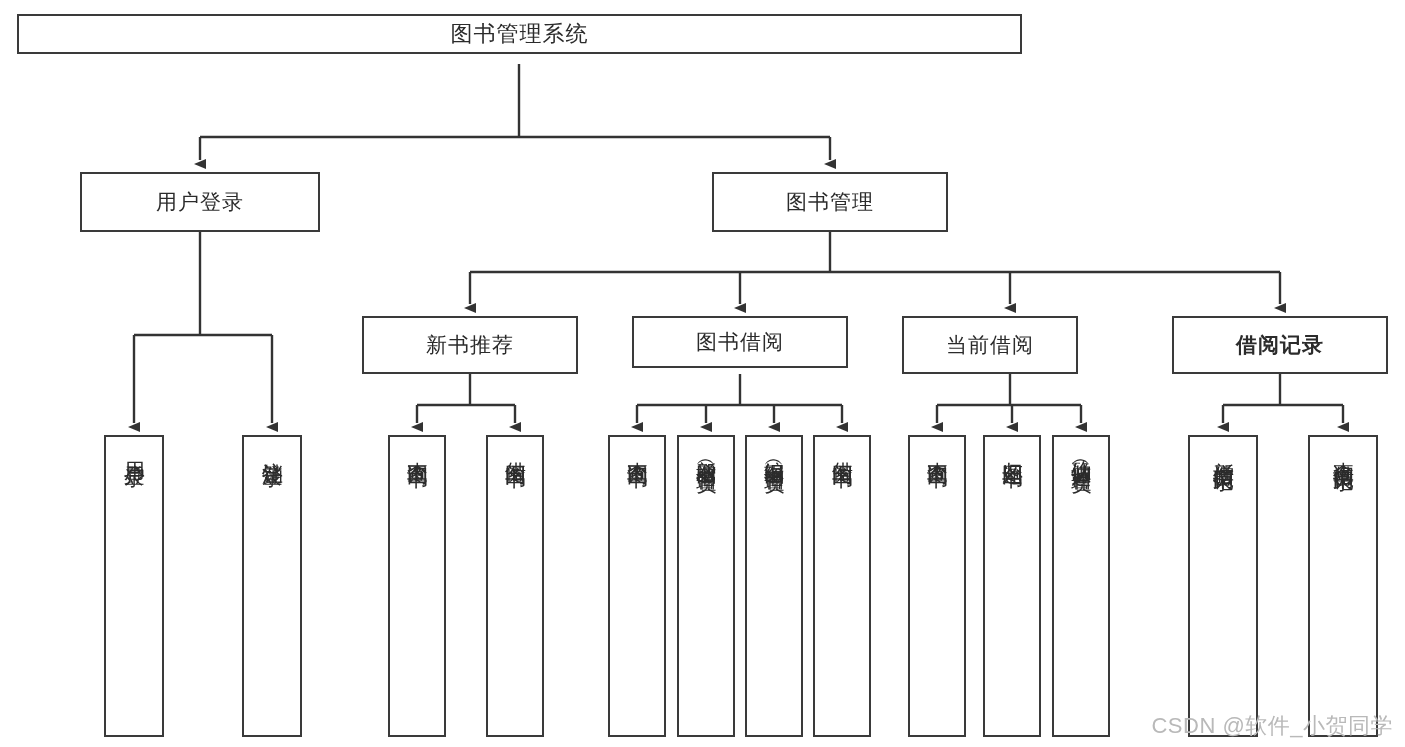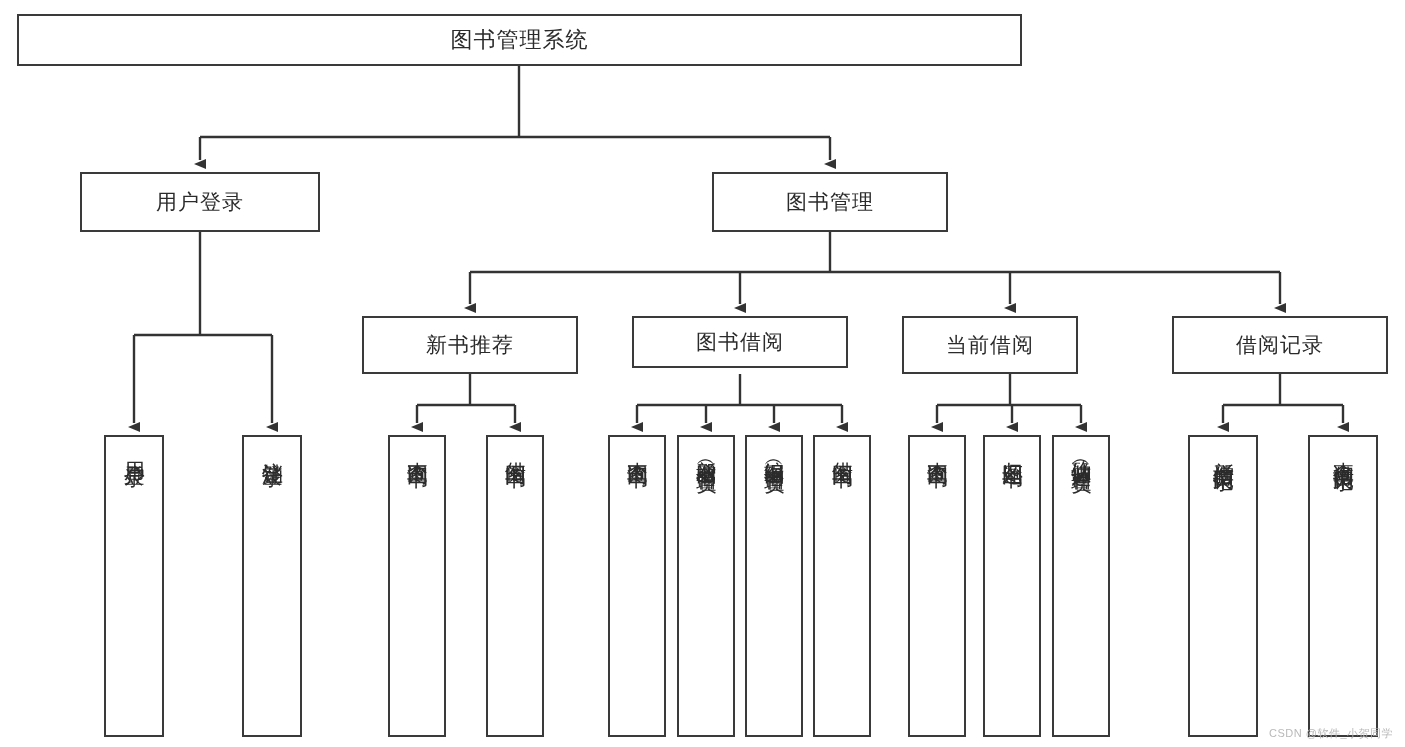--- a/index.html
+++ b/index.html
@@ -39,21 +39,21 @@
     letter-spacing:2px;
     white-space:nowrap;
     -webkit-writing-mode:vertical-rl;
   }
   .node.leaf.tall .lbl{font-size:20px;}
 
   .watermark{
     position:absolute;
     right:12px;
     bottom:6px;
-    font-size:11px;
+    font-size:22px;
     color:#b9b9b9;
     letter-spacing:0.5px;
     white-space:nowrap;
     font-family:"Liberation Sans","DejaVu Sans",sans-serif;
   }
 </style>
 </head>
 <body>
 
 <div id="stage">
@@ -103,41 +103,41 @@
       <path d="M1012,405 L1012,423" marker-end="url(#arw)"></path>
       <path d="M1081,405 L1081,423" marker-end="url(#arw)"></path>
 
       <path d="M1280,374 L1280,405"></path>
       <path d="M1223,405 L1343,405"></path>
       <path d="M1223,405 L1223,423" marker-end="url(#arw)"></path>
       <path d="M1343,405 L1343,423" marker-end="url(#arw)"></path>
     </g>
   </svg>
 
-  <div class="node root" style="left:17px;top:14px;width:1005px;height:52px;">
+  <div class="node root" style="left:17px;top:14px;width:1005px;height:40px;">
     <span class="lbl">图书管理系统</span>
   </div>
 
   <div class="node" style="left:80px;top:172px;width:240px;height:60px;">
     <span class="lbl">用户登录</span>
   </div>
   <div class="node" style="left:712px;top:172px;width:236px;height:60px;">
     <span class="lbl">图书管理</span>
   </div>
 
   <div class="node" style="left:362px;top:316px;width:216px;height:58px;">
     <span class="lbl">新书推荐</span>
   </div>
   <div class="node" style="left:632px;top:316px;width:216px;height:52px;">
     <span class="lbl">图书借阅</span>
   </div>
   <div class="node" style="left:902px;top:316px;width:176px;height:58px;">
     <span class="lbl">当前借阅</span>
   </div>
-  <div class="node" style="left:1172px;top:316px;width:216px;height:58px;">
+  <div class="node" style="left:1172px;top:316px;width:216px;height:58px;font-weight:bold;">
     <span class="lbl">借阅记录</span>
   </div>
 
   <div class="node leaf" style="left:104px;top:435px;width:60px;height:302px;">
     <span class="lbl">用户登录</span>
   </div>
   <div class="node leaf" style="left:242px;top:435px;width:60px;height:302px;">
     <span class="lbl">注销登录</span>
   </div>
 

